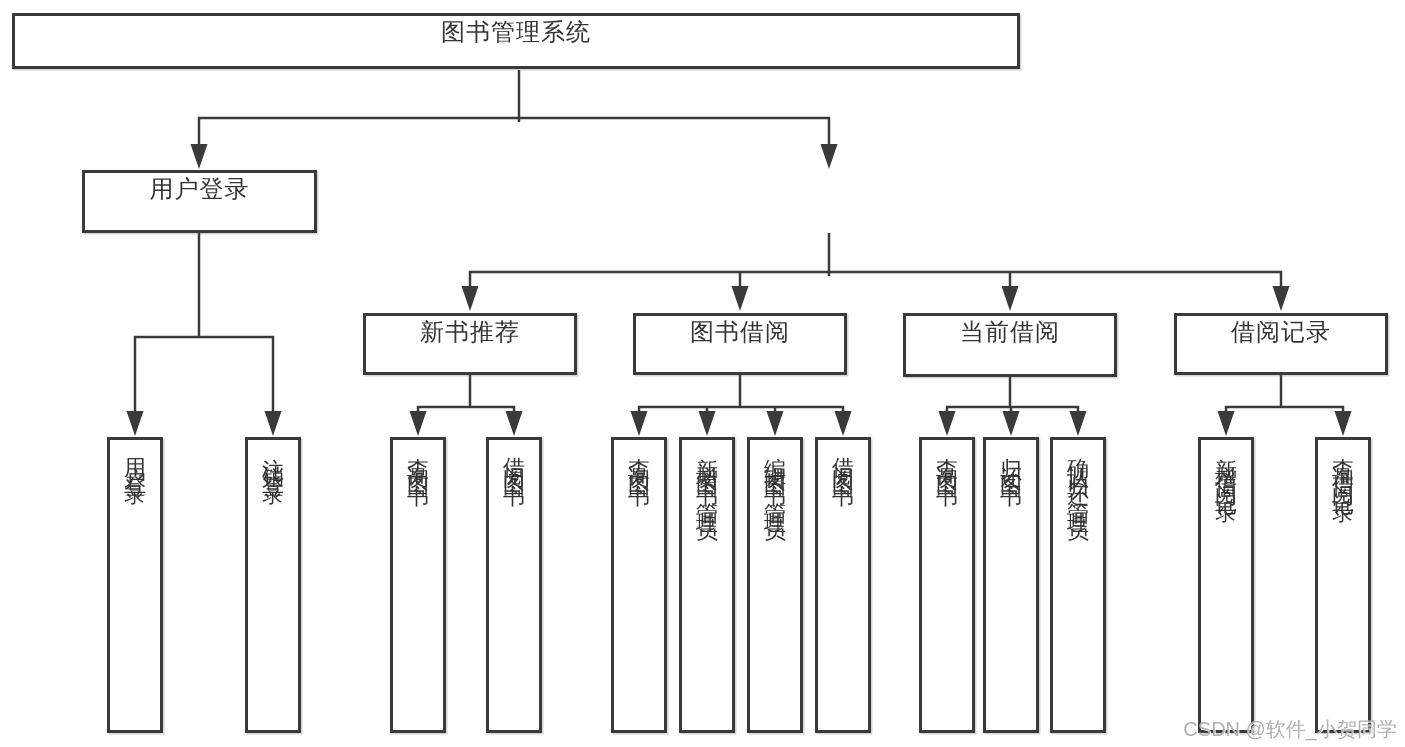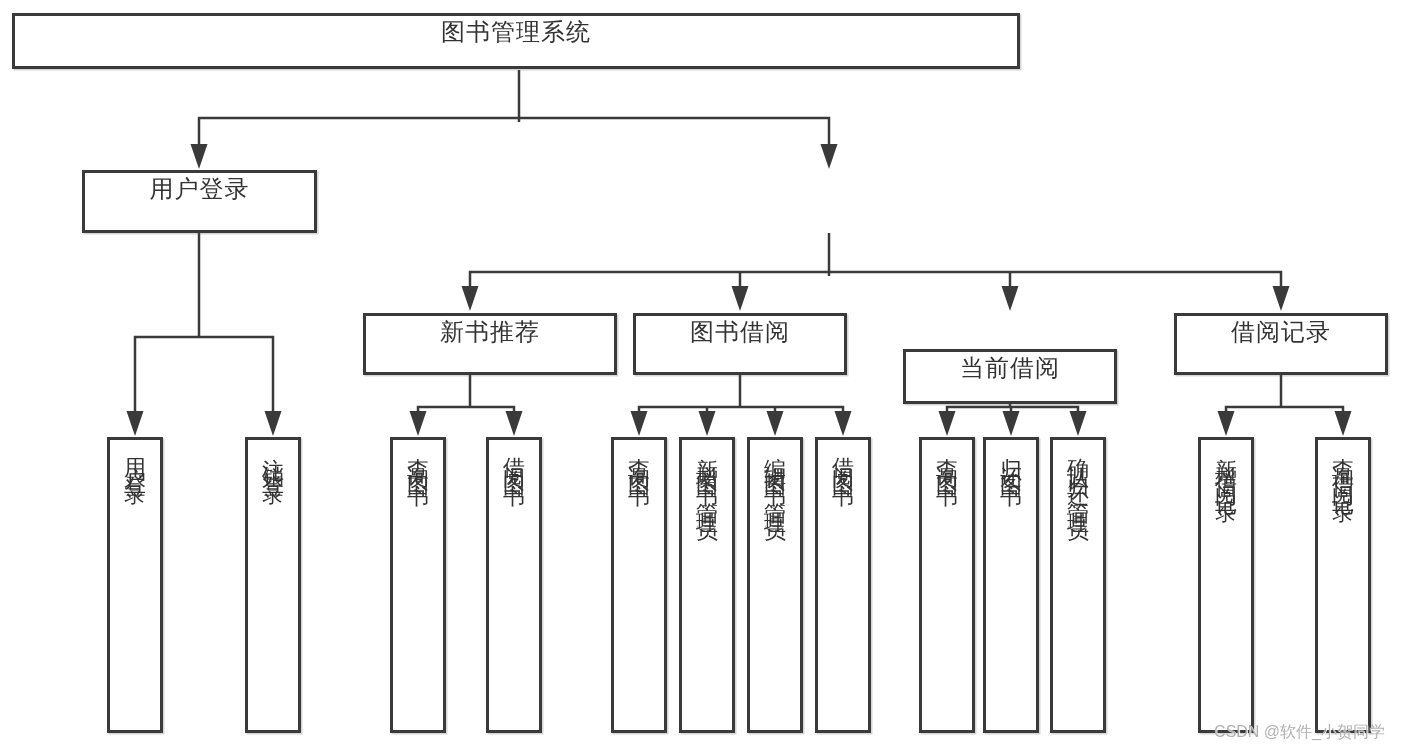--- a/index.html
+++ b/index.html
@@ -51,23 +51,23 @@
   .vlabel {
     writing-mode: vertical-rl;
     font-size: 22px;
     color: #333333;
     letter-spacing: 9px;
     line-height: 1;
     white-space: nowrap;
   }
   .watermark {
     position: absolute;
-    right: 20px;
+    right: 8px;
     bottom: 4px;
-    font-size: 16px;
+    font-size: 20px;
     color: #b0b0b0;
     text-shadow: 1px 1px 0 rgba(255,255,255,0.85);
     z-index: 5;
     white-space: nowrap;
   }
 </style>
 </head>
 <body>
 
 <div class="canvas">
@@ -116,27 +116,27 @@
   </svg>
 
   <div class="node" style="left:12px; top:13px; width:1008px; height:56px;">
     <span class="hlabel">图书管理系统</span>
   </div>
 
   <div class="node" style="left:82px; top:170px; width:235px; height:63px;">
     <span class="hlabel">用户登录</span>
   </div>
 
-  <div class="node" style="left:363px; top:313px; width:254px; height:62px;">
+  <div class="node" style="left:363px; top:313px; width:214px; height:62px;">
     <span class="hlabel">新书推荐</span>
   </div>
   <div class="node" style="left:633px; top:313px; width:214px; height:62px;font-family:Liberation Serif, serif;">
     <span class="hlabel">图书借阅</span>
   </div>
-  <div class="node" style="left:903px; top:313px; width:214px; height:55px;margin-top:36px;">
+  <div class="node" style="left:903px; top:313px; width:214px; height:64px;">
     <span class="hlabel">当前借阅</span>
   </div>
   <div class="node" style="left:1174px; top:313px; width:214px; height:62px;">
     <span class="hlabel">借阅记录</span>
   </div>
 
   <div class="node" style="left:107px; top:437px; width:56px; height:296px;">
     <span class="vlabel">用户登录</span>
   </div>
   <div class="node" style="left:245px; top:437px; width:56px; height:296px;">

